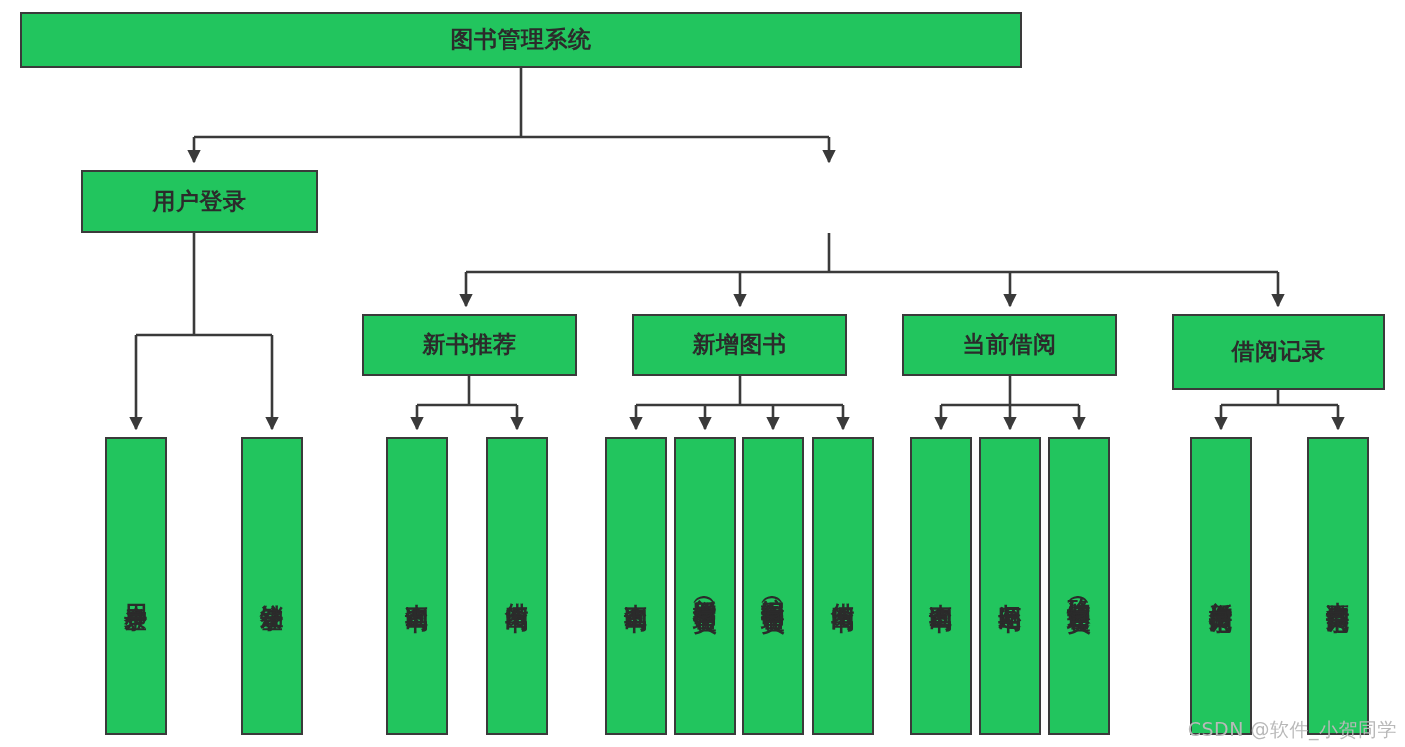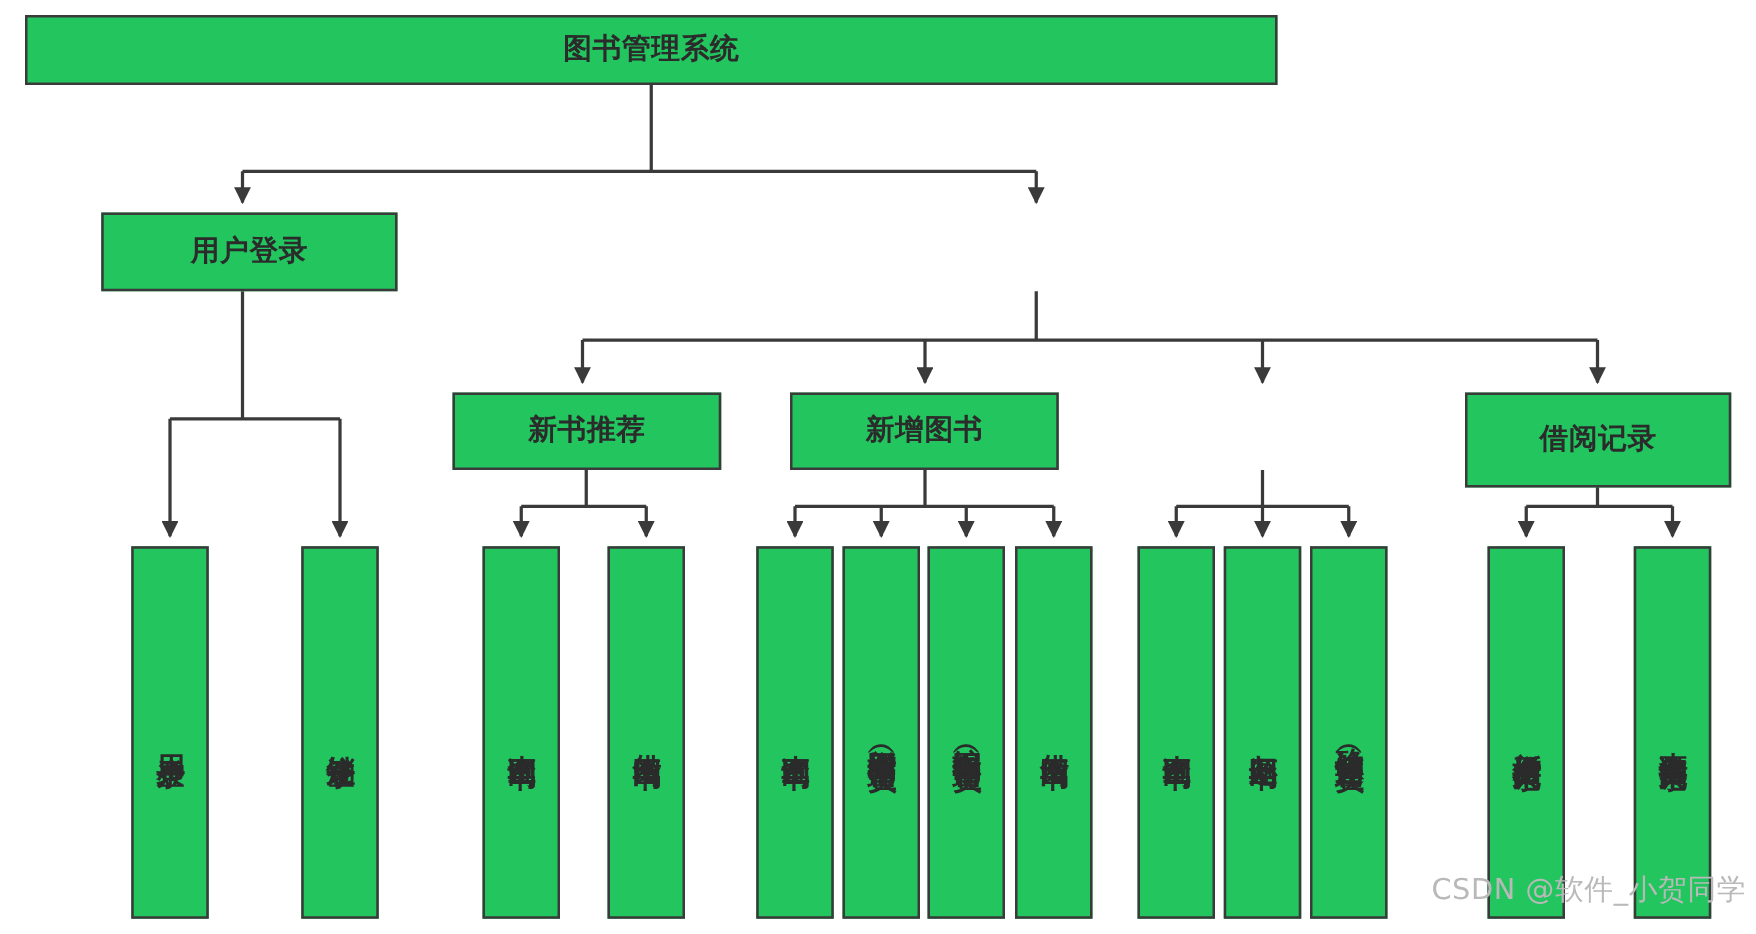--- a/index.html
+++ b/index.html
@@ -67,22 +67,22 @@
   }
   .node.vertical.mid .label {
     margin-top: 58px;
   }
   .node.vertical.tall .label {
     margin-top: 6px;
   }
   .watermark {
     position: absolute;
     right: 8px;
-    bottom: 20px;
-    font-size: 23px;
+    bottom: 4px;
+    font-size: 19px;
     color: #b9b9b9;
     letter-spacing: 0.5px;
     white-space: nowrap;
     z-index: 5;
     font-family: "DejaVu Sans", "Liberation Sans", sans-serif;
   }
 </style>
 </head>
 <body>
 
@@ -145,20 +145,23 @@
   <div class="node horizontal" style="left:81px; top:170px; width:237px; height:63px;">
     <span class="label">用户登录</span>
   </div>
 
   <div class="node horizontal" style="left:362px; top:314px; width:215px; height:62px;">
     <span class="label">新书推荐</span>
   </div>
   <div class="node horizontal" style="left:632px; top:314px; width:215px; height:62px;">
     <span class="label">新增图书</span>
   </div>
+  <div class="node horizontal" style="left:902px; top:314px; width:215px; height:62px;">
+    <span class="label">当前借阅</span>
+  </div>
   <div class="node horizontal" style="left:1172px; top:314px; width:213px; height:76px;">
     <span class="label">借阅记录</span>
   </div>
 
   <div class="node vertical mid" style="left:105px; top:437px; width:62px; height:298px;">
     <span class="label" style="margin-top: 138px;">用户登录</span>
   </div>
   <div class="node vertical mid" style="left:241px; top:437px; width:62px; height:298px;">
     <span class="label" style="margin-top: 138px;">注销登录</span>
   </div>

